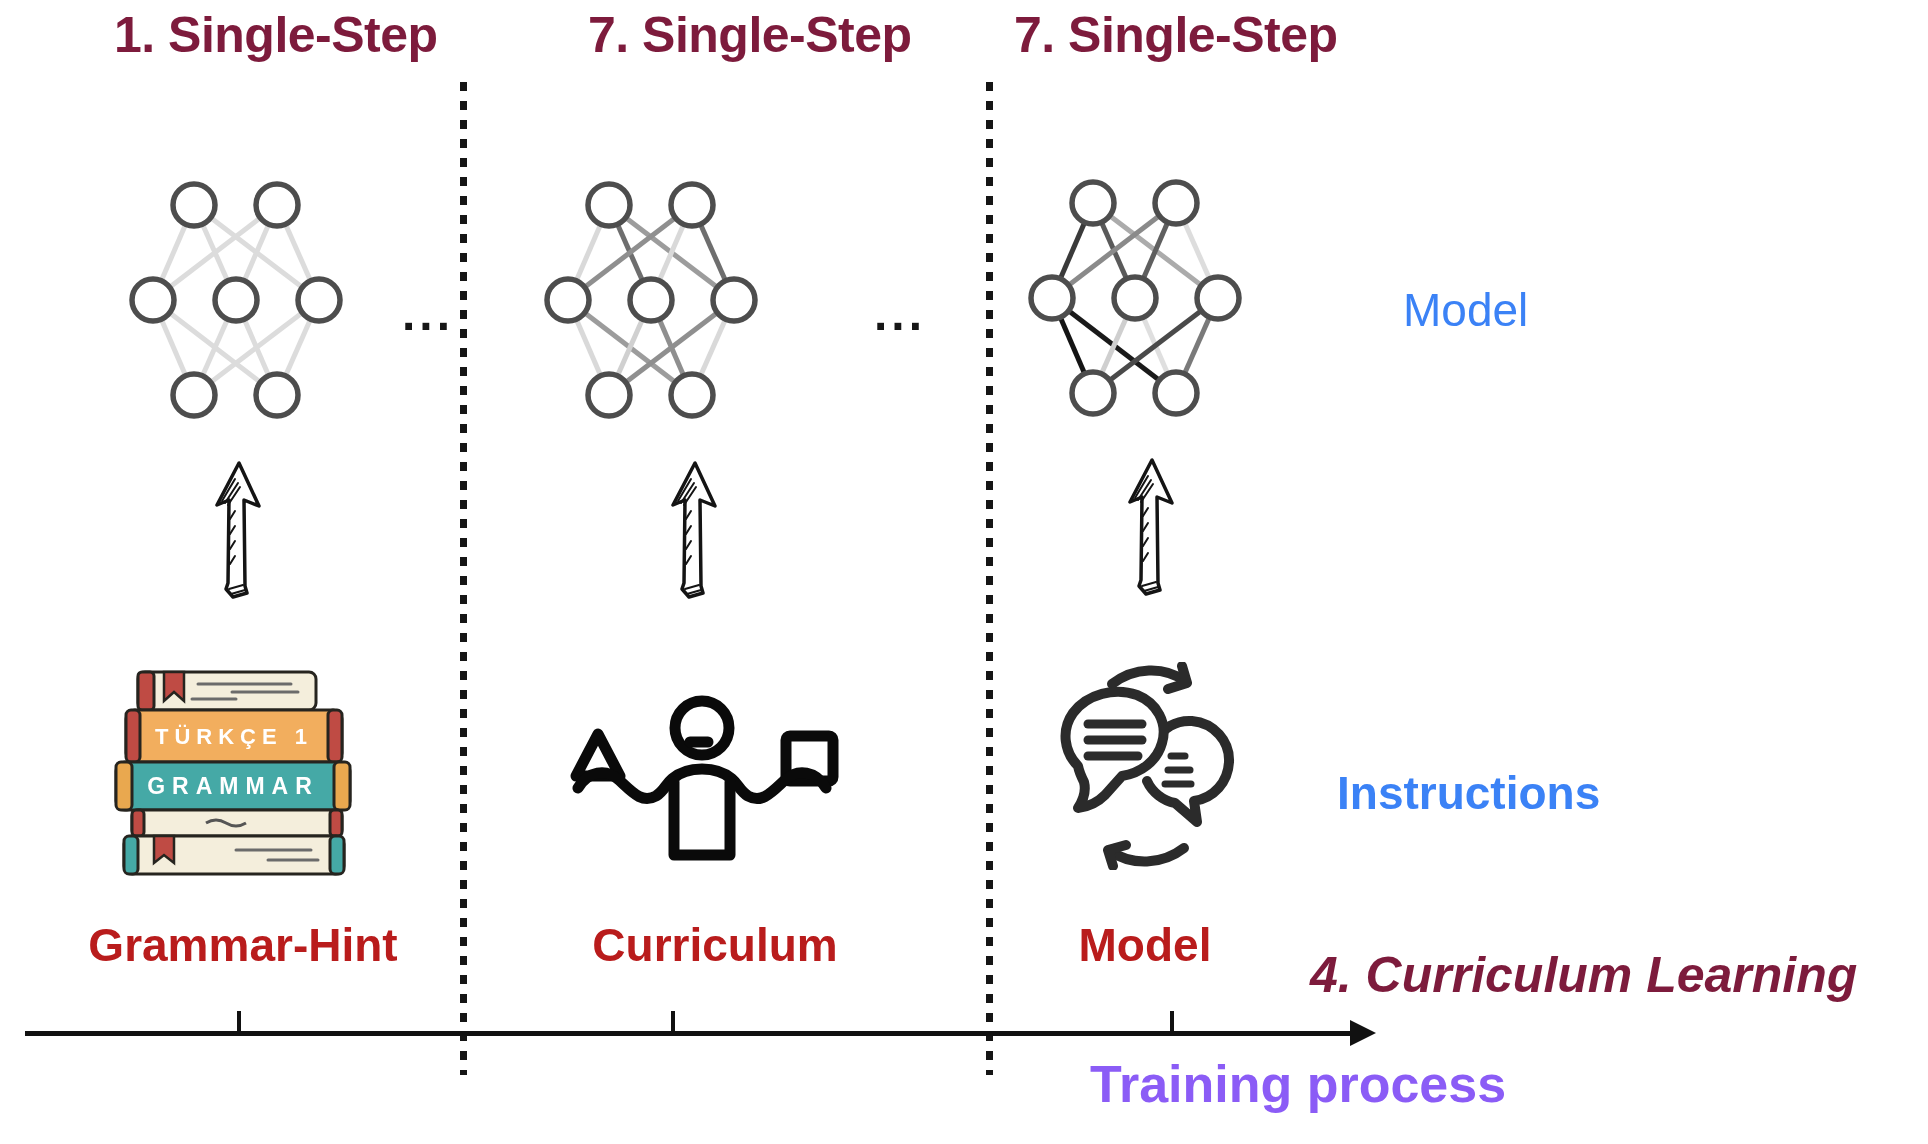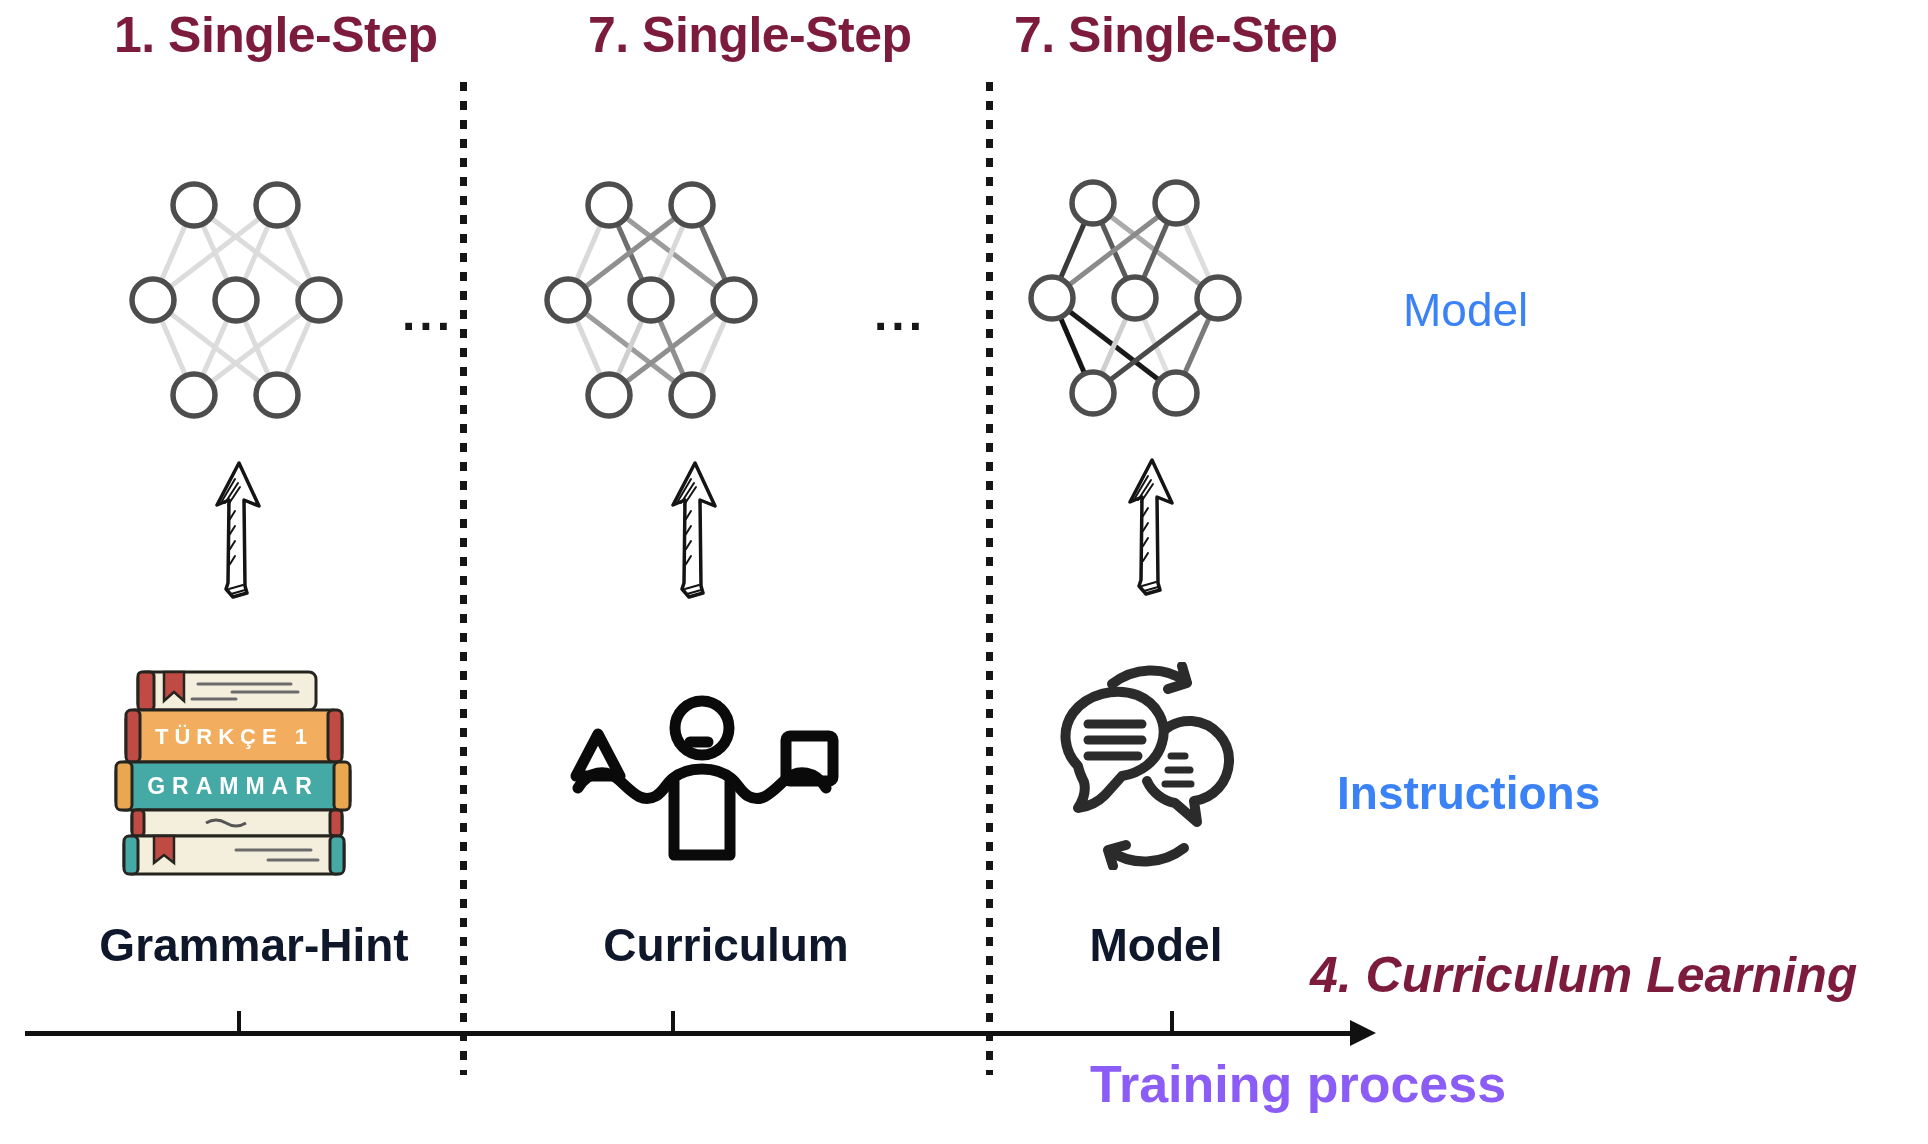--- a/index.html
+++ b/index.html
@@ -1,20 +1,20 @@
 <!DOCTYPE html>
 <html><head>
 <meta charset="utf-8">
 <style>
   html,body{margin:0;padding:0;background:#ffffff;}
   .canvas{position:relative;width:1928px;height:1144px;background:#ffffff;overflow:hidden;
           font-family:"Liberation Sans", sans-serif;border-radius:26px;}
   .abs{position:absolute;}
   .col-header{font-size:50px;font-weight:bold;color:#7D1B3C;white-space:nowrap;letter-spacing:-0.5px;}
-  .stage-label{font-size:46px;font-weight:bold;color:#0f172a;white-space:nowrap;transform:translateX(-50%);margin-left:11px;}
+  .stage-label{font-size:46px;font-weight:bold;color:#b91c1c;white-space:nowrap;transform:translateX(-50%);}
   .side-label{color:#3b82f6;white-space:nowrap;}
   .model-label{font-size:46px;font-weight:400;}
   .instructions-label{font-size:46px;font-weight:bold;text-align:center;}
   .curriculum-label{font-size:50px;font-weight:bold;color:#7D1B3C;white-space:nowrap;font-style:italic;}
   .dots{font-size:48px;font-weight:bold;color:#161616;letter-spacing:4px;}
   .divider{width:7px;background:repeating-linear-gradient(to bottom,#151515 0 9px,transparent 9px 19px);}
   .axis-line{height:5px;background:#111;}
   .axis-head{width:0;height:0;border-left:26px solid #111;border-top:13px solid transparent;border-bottom:13px solid transparent;}
   .axis-tick{width:4px;height:21px;background:#111;}
   .axis-label{font-size:52px;font-weight:700;color:#8b5cf6;white-space:nowrap;}

